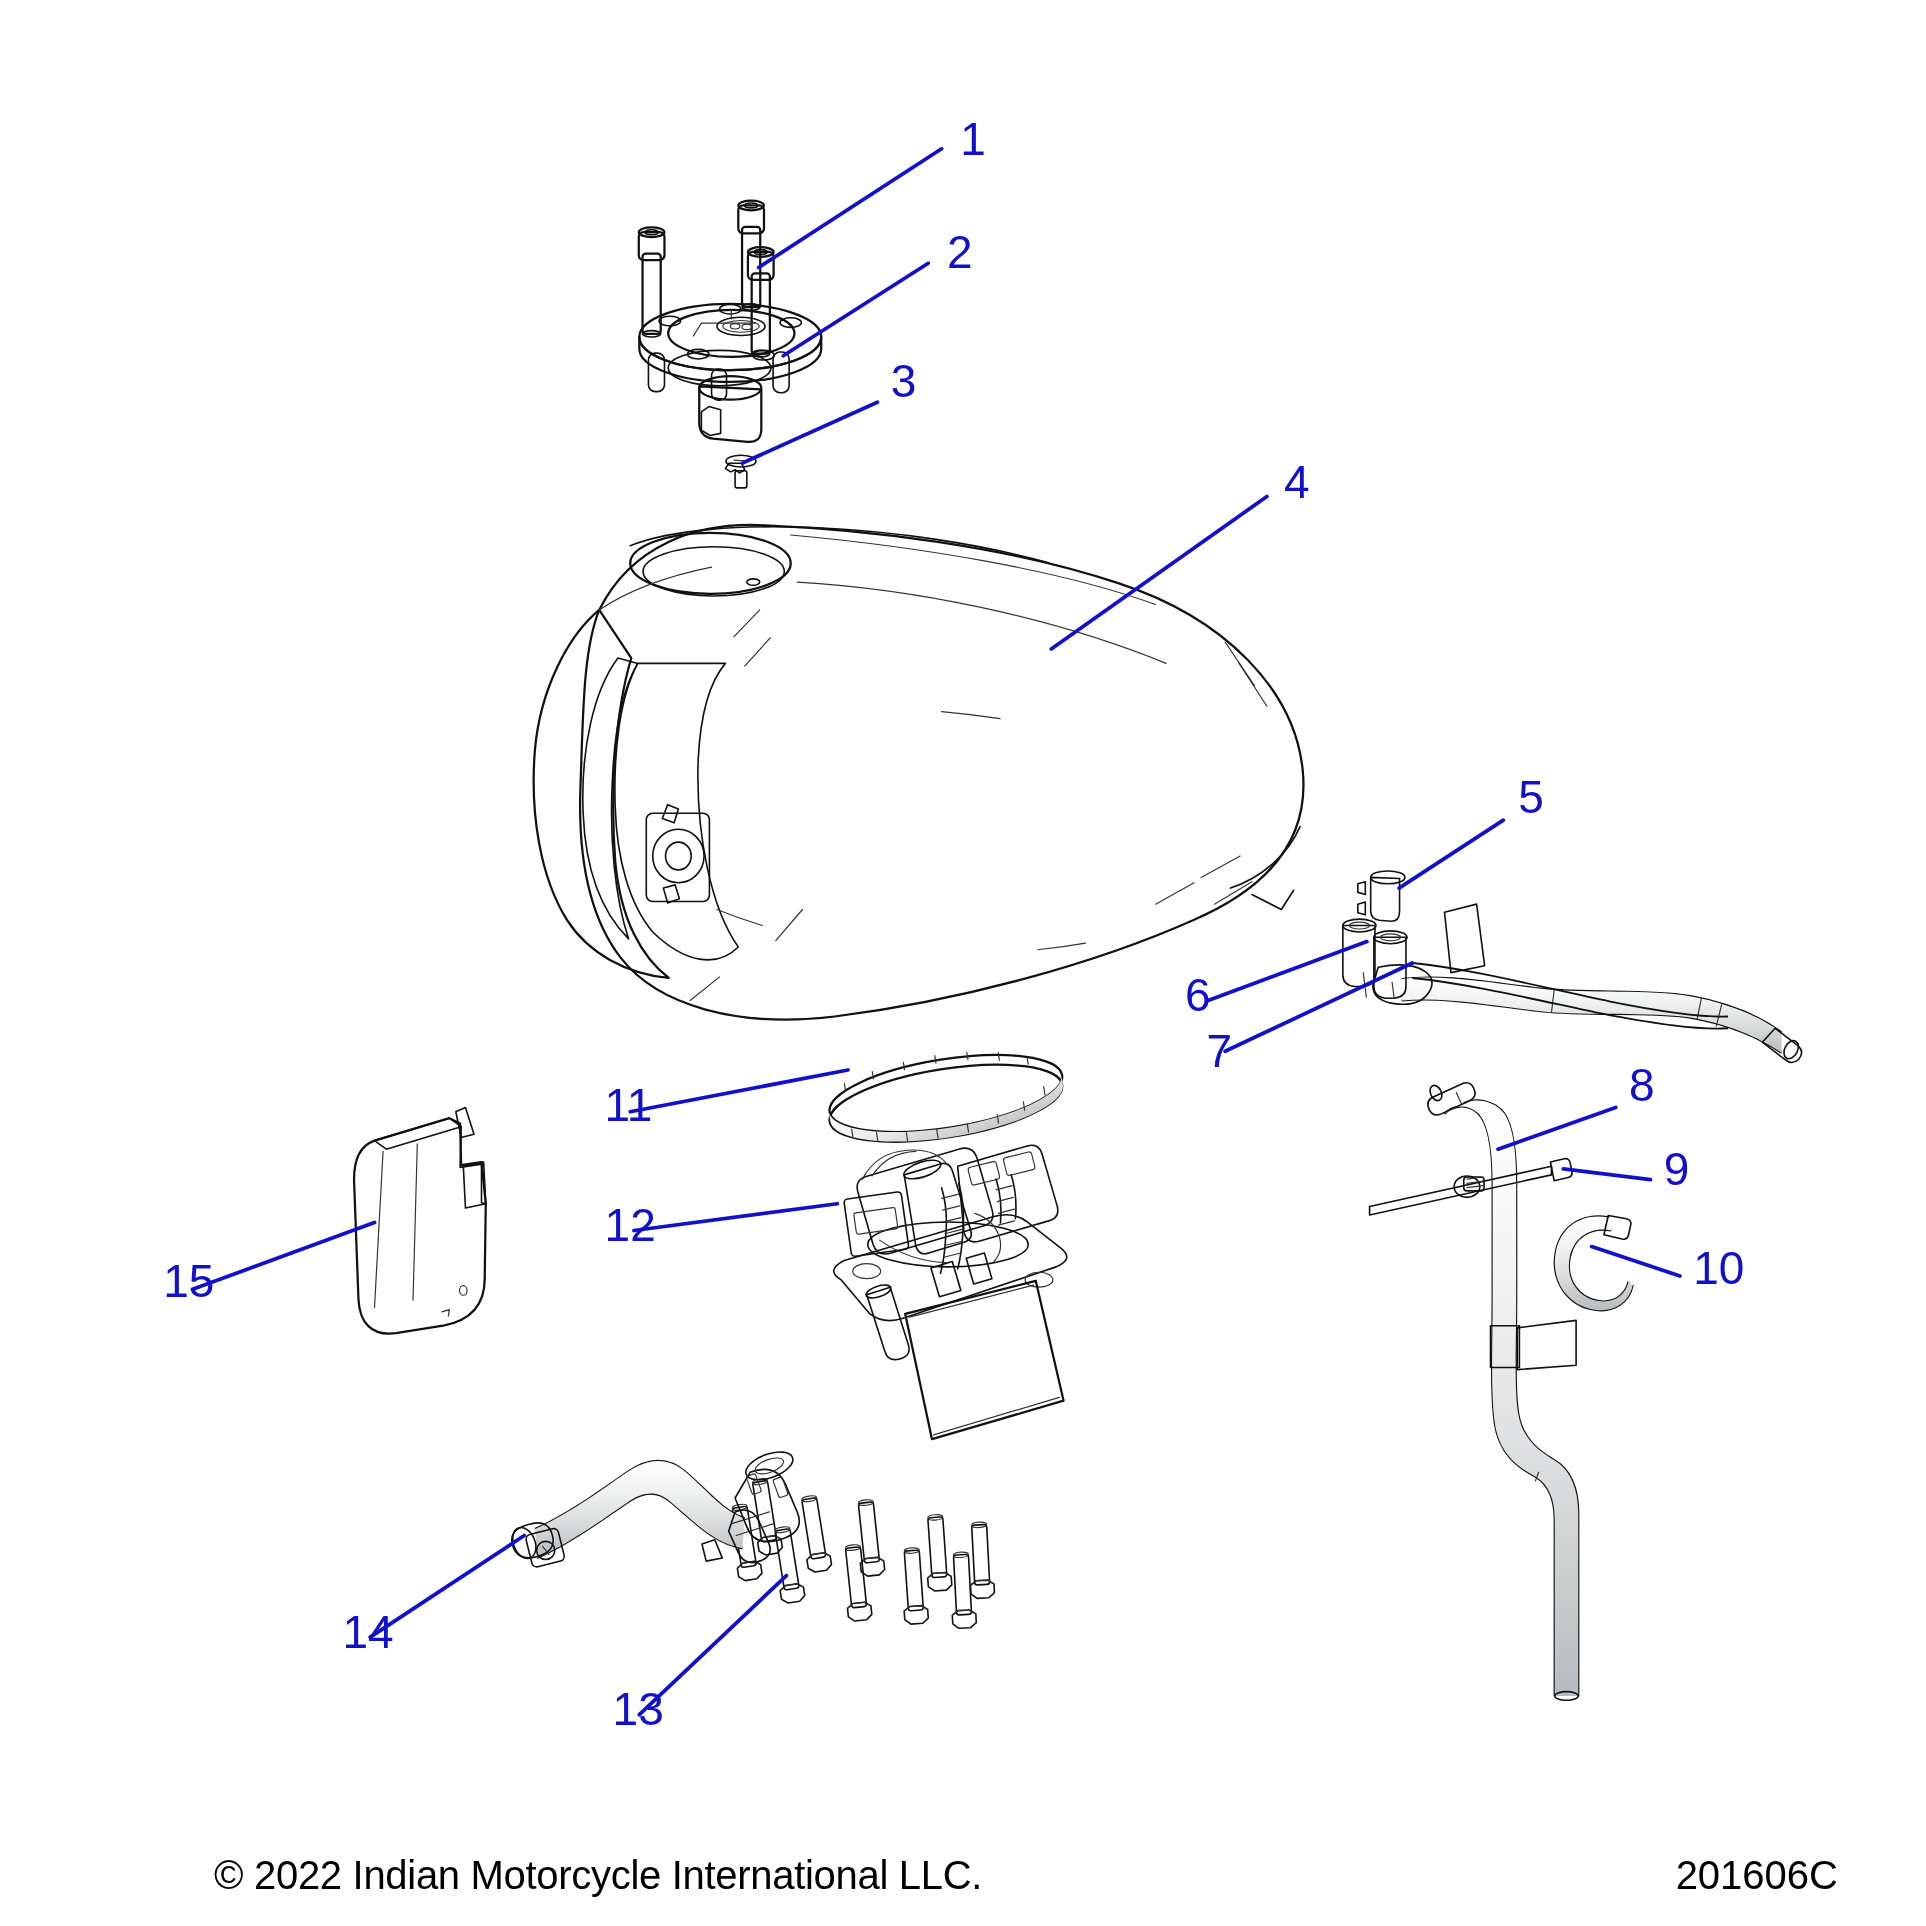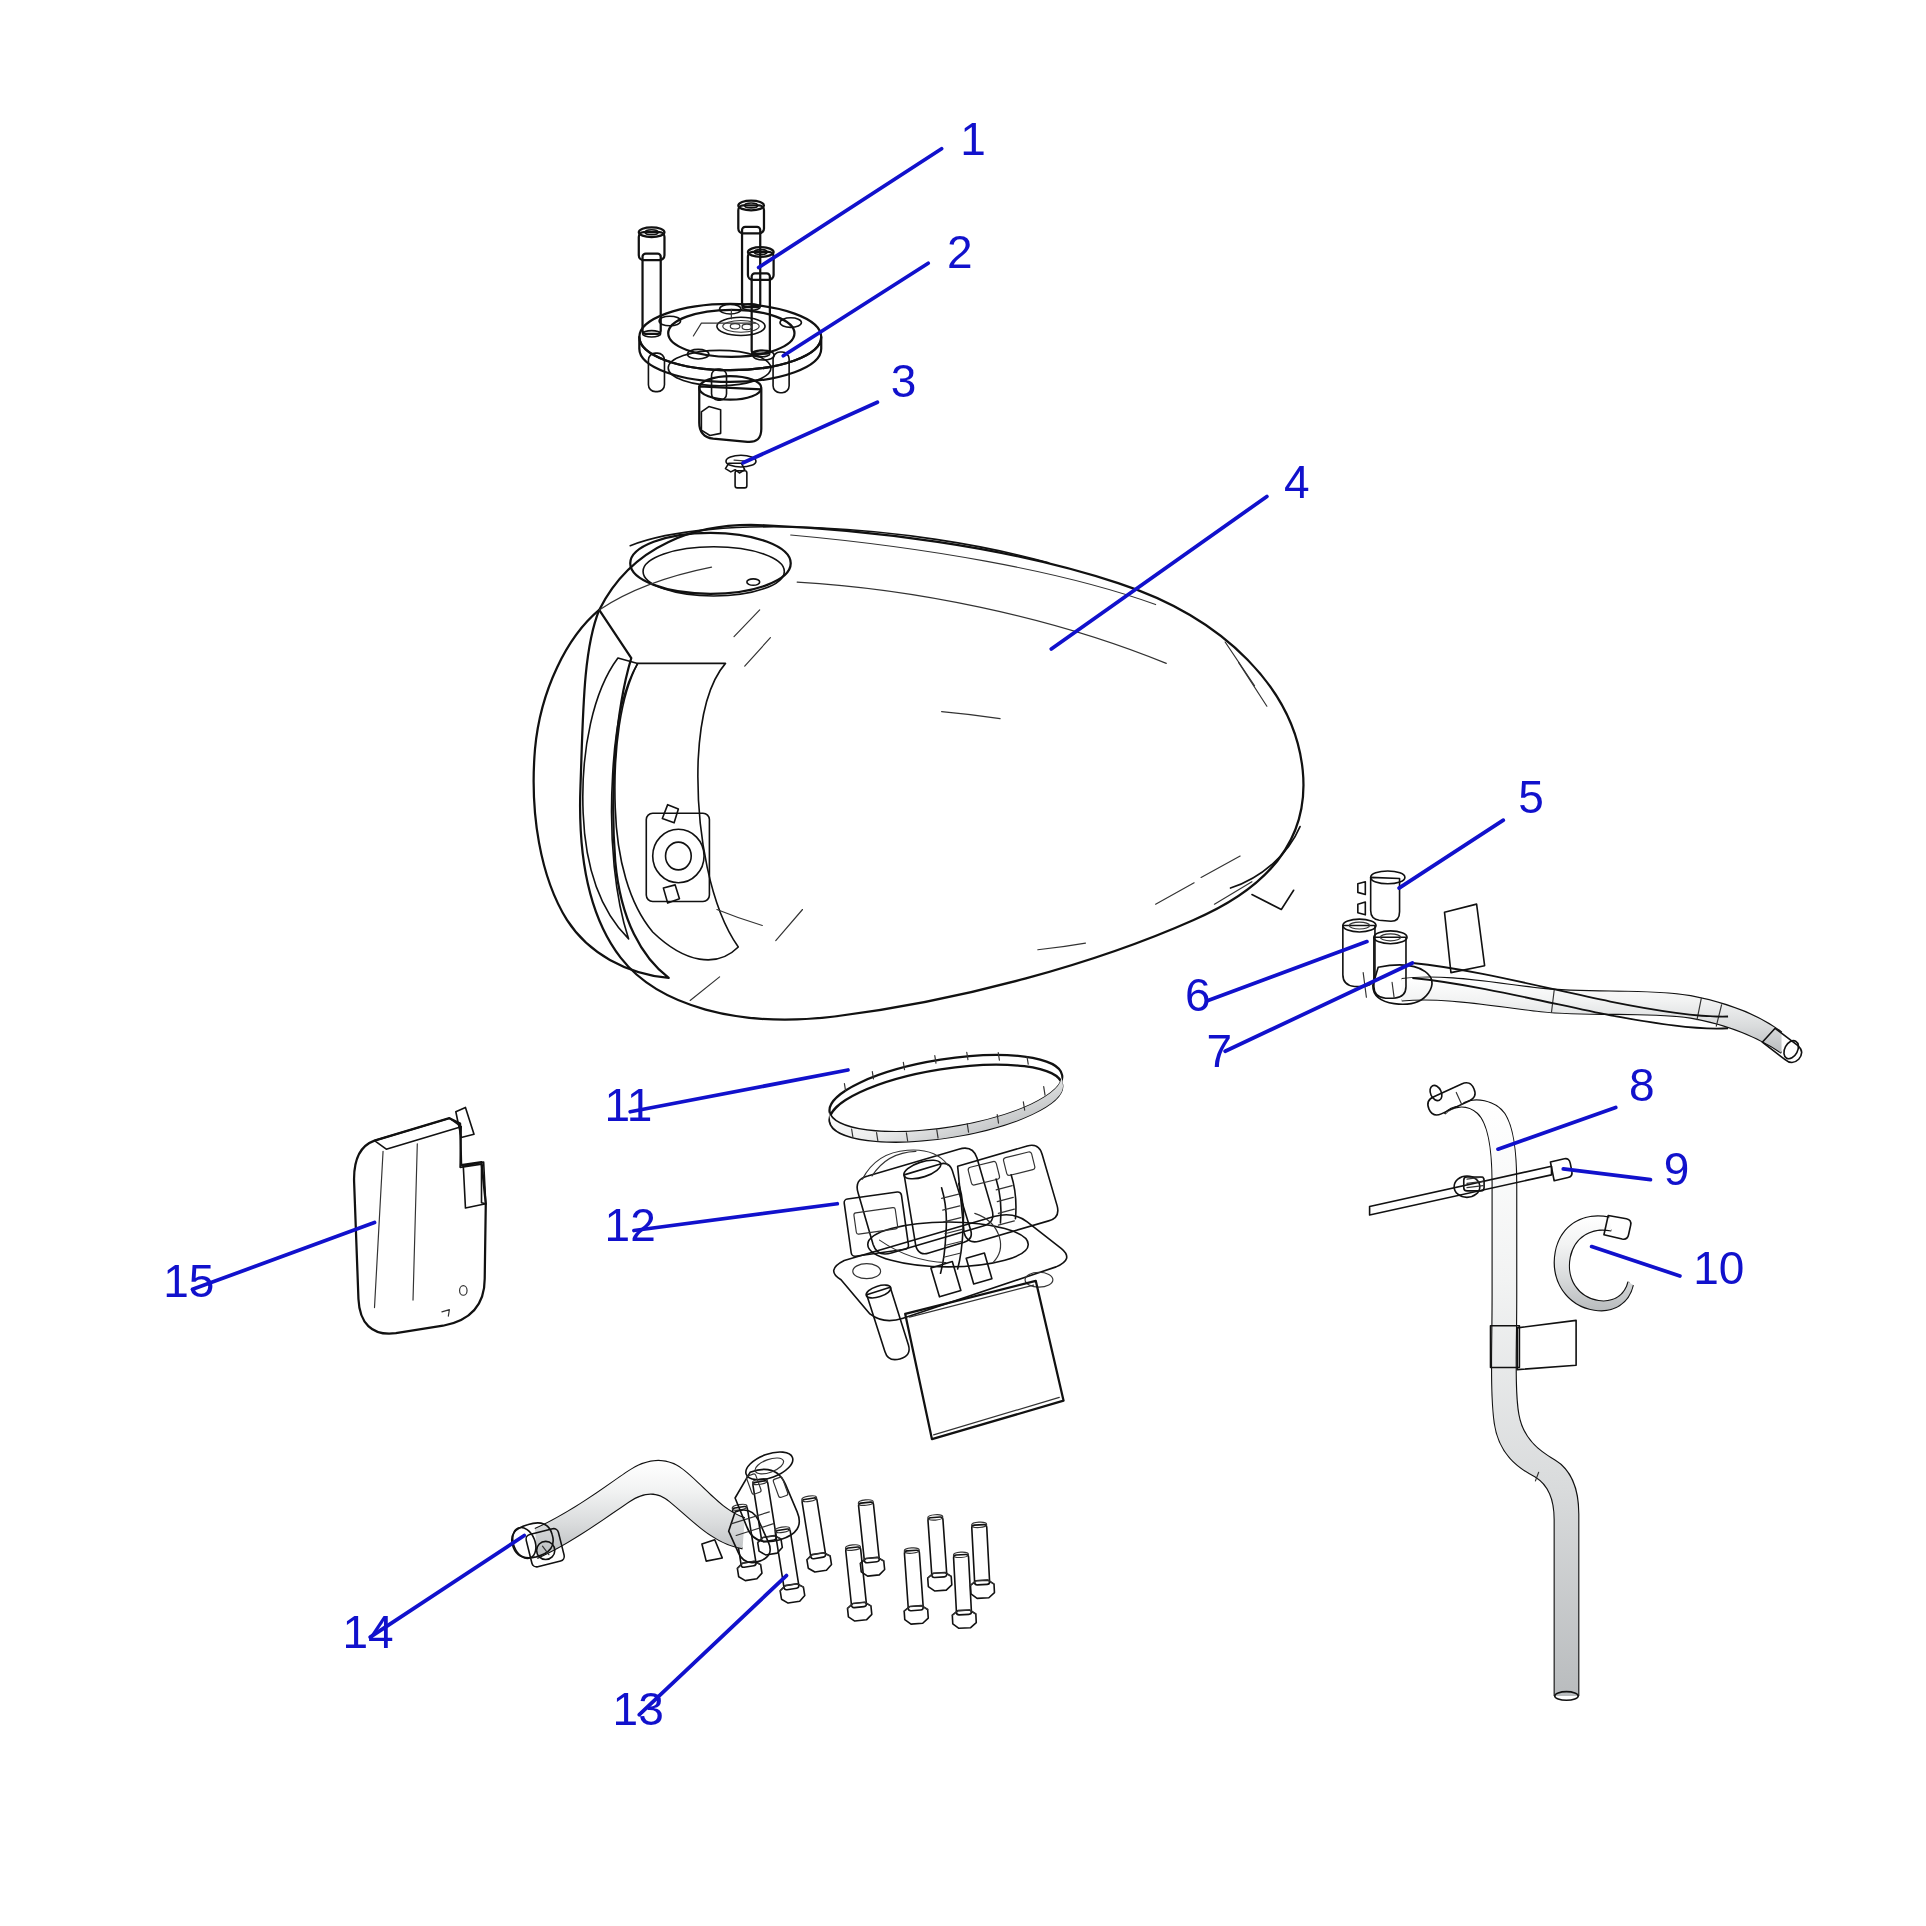--- a/index.html
+++ b/index.html
@@ -529,15 +529,19 @@
           <path d="M 692,3060 L 980,2870" class="leader" stroke="#1111cc"></path>
           <text x="640" y="3080" class="callout-num" fill="#1111cc" text-anchor="start">14</text>
         </g>
         <g>
           <path d="M 360,2410 L 700,2285" class="leader" stroke="#1111cc"></path>
           <text x="305" y="2425" class="callout-num" fill="#1111cc" text-anchor="start">15</text>
         </g>
       </g>
   </svg>
 
+  <div class="foot">
+    <div class="copyright">© 2022 Indian Motorcycle International LLC.</div>
+    <div class="partno">201606C</div>
+  </div>
 
 </div>
 
 
 </body></html>

